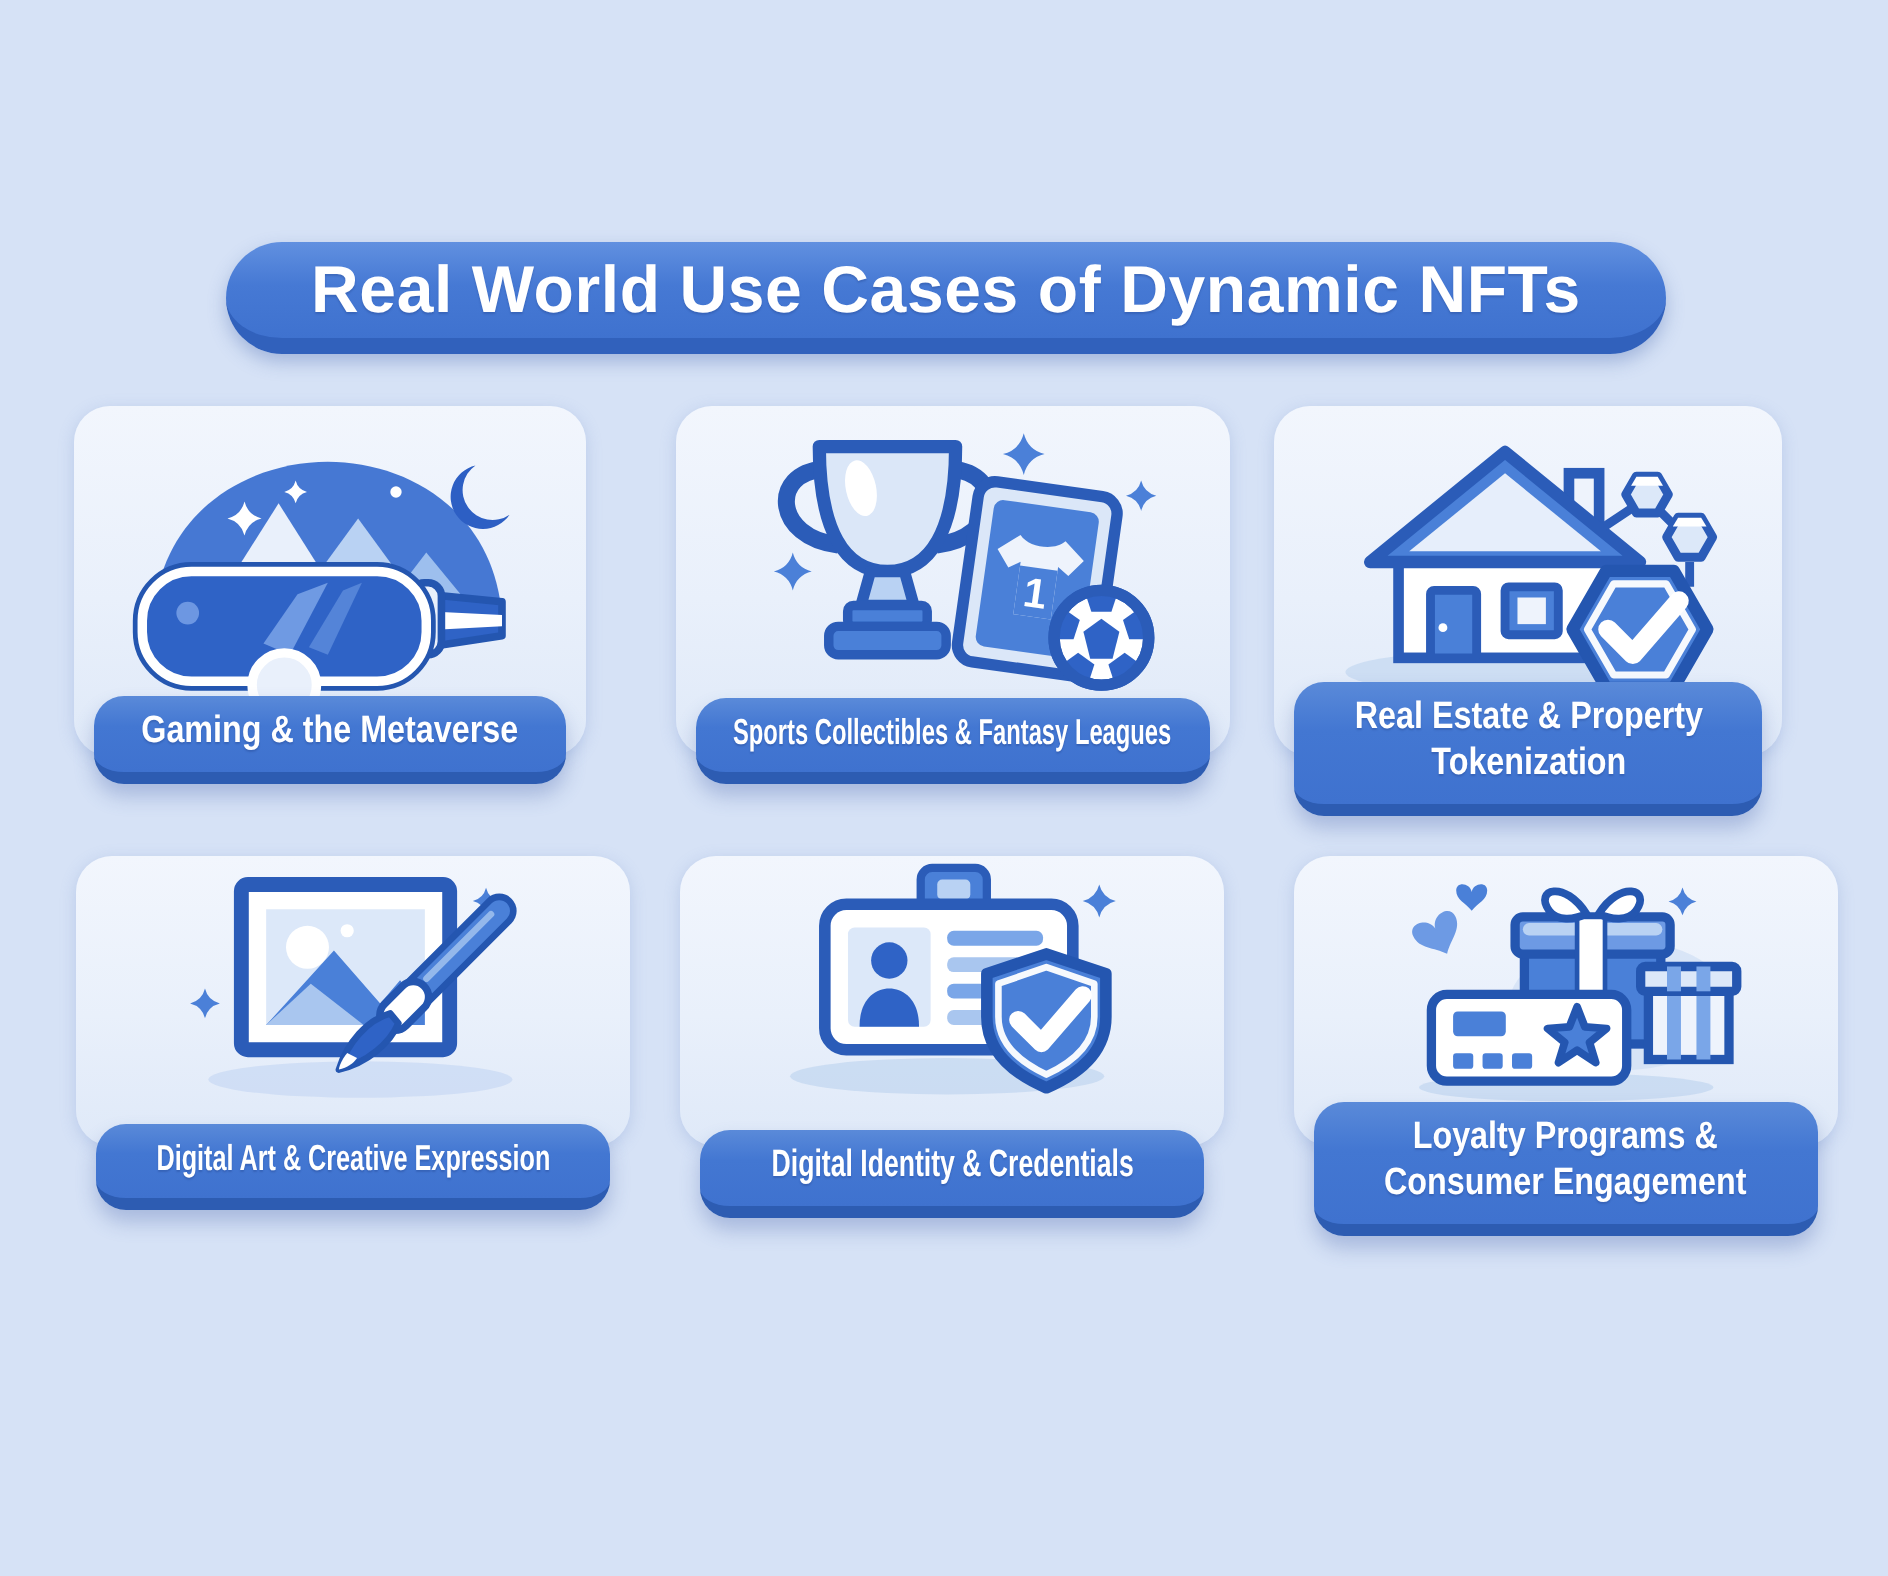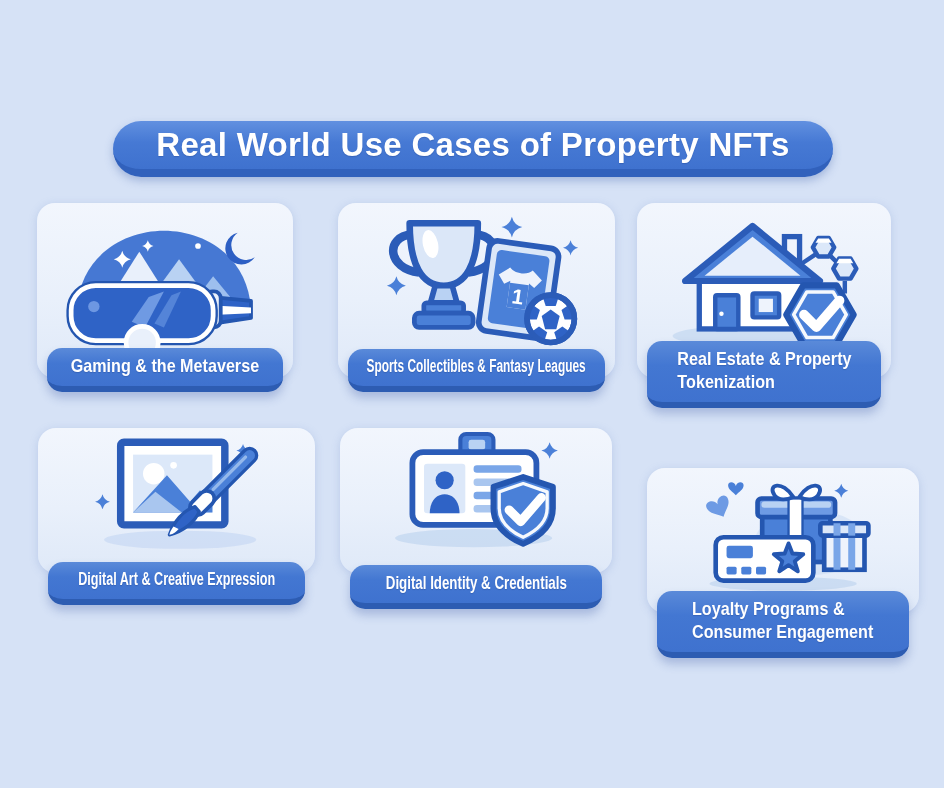--- a/index.html
+++ b/index.html
@@ -24,36 +24,36 @@
   .card{
     position:absolute;border-radius:18px;
     background:linear-gradient(180deg,#f2f6fd 0%,#e9f0fb 55%,#dfe9f8 100%);
     box-shadow:0 2px 8px rgba(110,140,200,.28);
   }
   .c1{left:37px; top:203px;width:256px;height:175px;}
   .c2{left:338px;top:203px;width:277px;height:175px;}
   .c3{left:637px;top:203px;width:254px;height:175px;}
   .c4{left:38px; top:428px;width:277px;height:145px;}
   .c5{left:340px;top:428px;width:272px;height:145px;}
-  .c6{left:647px;top:428px;width:272px;height:145px;margin-top:40px;}
+  .c6{left:647px;top:428px;width:272px;height:145px;}
 
   .icon-wrap{
     position:absolute;top:4px;left:0;right:0;bottom:24px;
     display:flex;align-items:center;justify-content:center;
   }
   .row1 .icon-wrap svg{height:142px;max-width:96%;}
   .row2 .icon-wrap svg{height:124px;max-width:96%;}
 
   .label-banner{
     position:absolute;left:10px;right:10px;
     background:linear-gradient(180deg,#5a8ad9 0%,#4377d2 40%,#3f72cf 100%);
     border-bottom:6px solid #2d5cb2;
     border-radius:15px;
     display:flex;align-items:center;justify-content:center;
-    color:#ffffff;font-weight:bold;
+    color:#ffffff;font-weight:bold;text-align:center;
     padding:7px 2px 8px;
     box-shadow:0 6px 10px rgba(70,100,170,.32);
     text-shadow:0 1px 1px rgba(30,60,130,.3);
   }
   .pos-b14{bottom:-14px;} .pos-b30{bottom:-30px;} .pos-b32{bottom:-32px;}
   .pos-b36{bottom:-36px;} .pos-b45{bottom:-45px;}
 
   .banner-text{display:inline-block;white-space:pre;line-height:1.2;transform-origin:center;}
   .bt1{font-size:19px;transform:scaleX(.85);}
   .bt2{font-size:18px;transform:scaleX(.66);}
@@ -68,21 +68,21 @@
 <svg width="0" height="0" style="position:absolute" aria-hidden="true">
   <defs>
     <path id="sparkle" d="M0,-10 Q2,-2 10,0 Q2,2 0,10 Q-2,2 -10,0 Q-2,-2 0,-10 Z"></path>
     <path id="heart" d="M0,4 C-1,-2 -10,-3 -10,3 C-10,9 -4,11 0,16 C4,11 10,9 10,3 C10,-3 1,-2 0,4 Z"></path>
   </defs>
 </svg>
 
 <div class="canvas">
 
   <div class="title-banner">
-    <span>Real World Use Cases of Property NFTs</span>
+    <span>Real World Use Cases of Dynamic NFTs</span>
   </div>
 
   <div class="card c1 row1">
     <div class="icon-wrap">
       <svg viewBox="0 0 230 150">
         <defs>
             <clipPath id="domeclip">
               <path d="M22,104 C26,48 72,22 114,22 C156,22 202,48 206,104 Z"></path>
             </clipPath>
           </defs>

